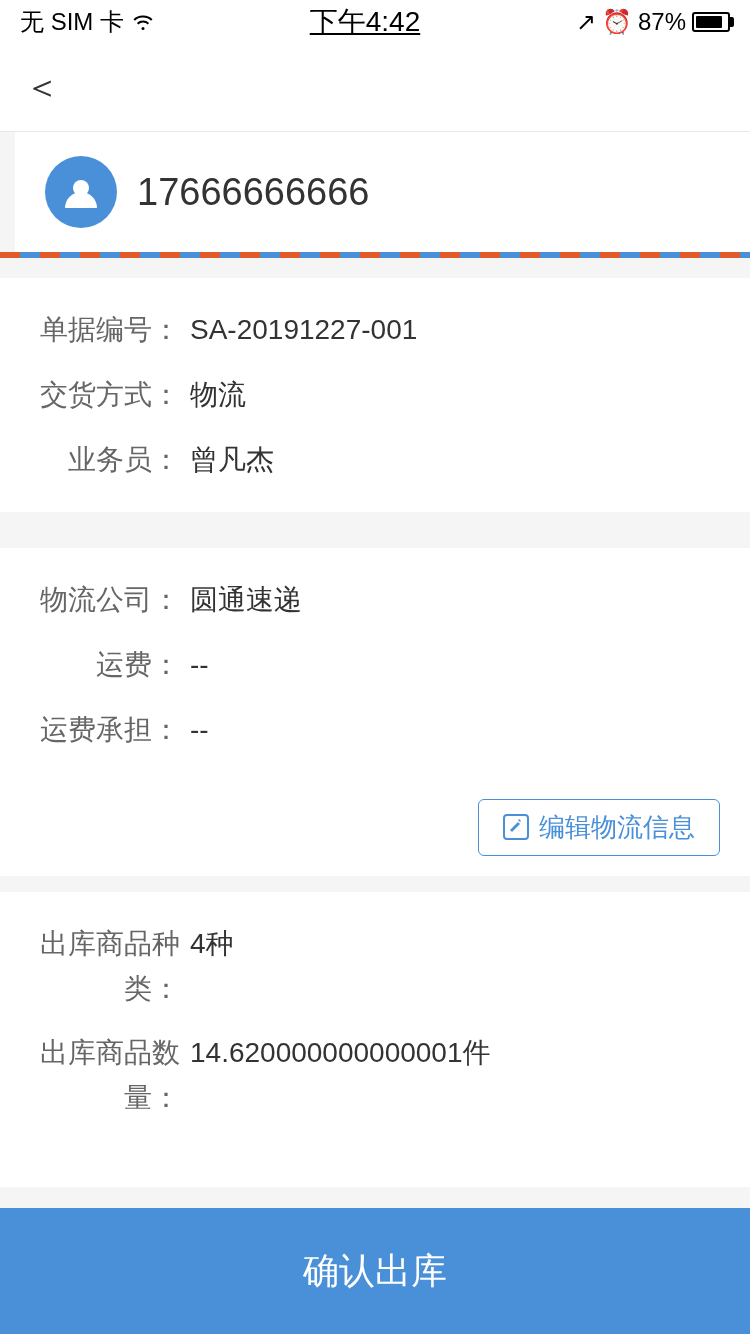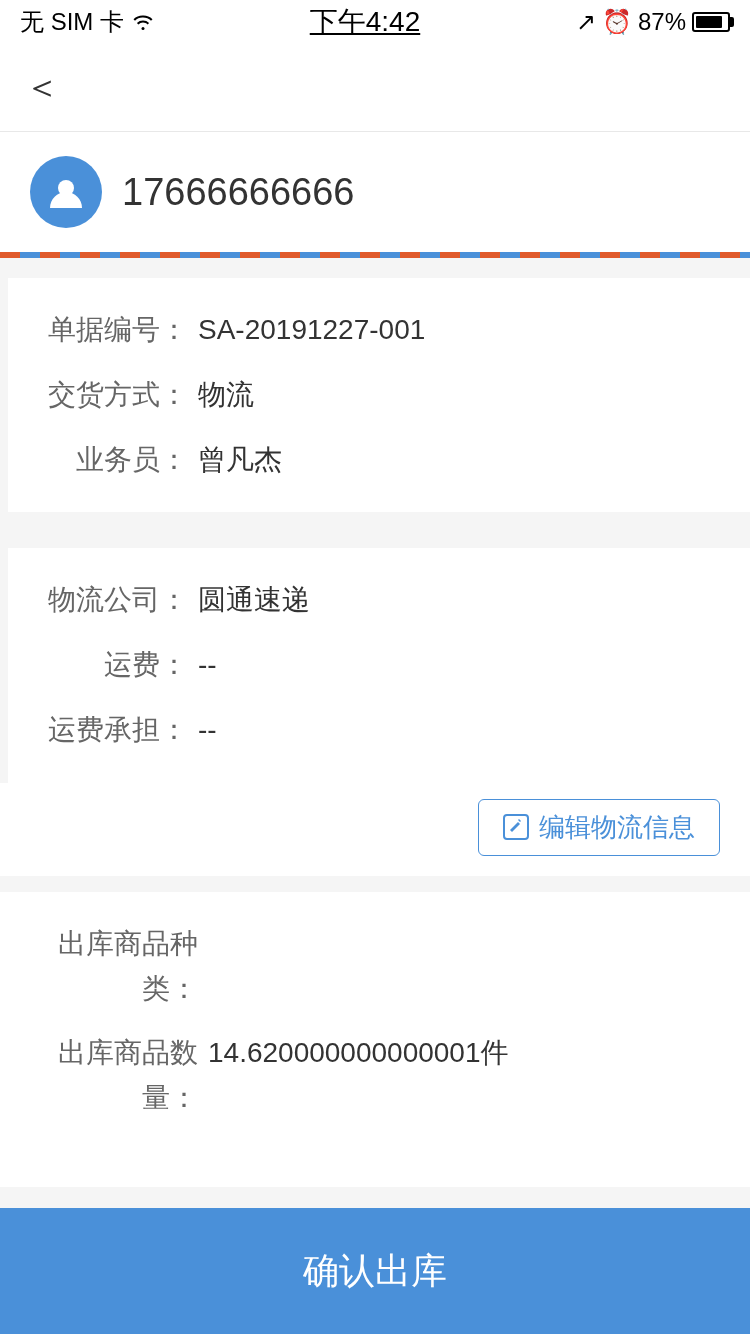--- a/index.html
+++ b/index.html
@@ -65,41 +65,42 @@
       );
     }
 
     
     .customer-header {
       background: #fff;
       padding: 24px 30px;
       display: flex;
       align-items: center;
       gap: 20px;
+      margin-left: 15px;
     }
     .customer-avatar {
       width: 72px;
       height: 72px;
       border-radius: 50%;
       background: #4a90d9;
       display: flex;
       align-items: center;
       justify-content: center;
       flex-shrink: 0;
     }
     .customer-phone {
       font-size: 38px;
       font-weight: 500;
       color: #333;
     }
 
     
     .section {
       background: #fff;
-      margin: 20px 0 0 8px;
+      margin: 20px 0 0 0;
       padding: 30px 30px;
     }
 
     .info-row {
       display: flex;
       align-items: flex-start;
       margin-bottom: 20px;
       line-height: 1.6;
     }
     .info-row:last-child { margin-bottom: 0; }
@@ -152,21 +153,21 @@
 
     
     .section-divider {
       height: 16px;
       background: #f5f5f5;
     }
 
     
     .goods-section {
       background: #fff;
-      padding: 30px 48px;
+      padding: 30px 30px;
     }
 
     
     .view-btn-row {
       display: flex;
       justify-content: flex-end;
       padding: 16px 30px 20px;
       background: #fff;
     }
 
@@ -298,20 +299,21 @@
     </svg>
     <span>编辑物流信息</span>
   </button>
 </div>
 
 <div class="section-divider"></div>
 
 <div class="goods-section">
   <div class="info-row">
     <span class="info-label">出库商品种类：</span>
+    <span class="info-value">4种</span>
   </div>
   <div class="info-row">
     <span class="info-label">出库商品数量：</span>
     <span class="info-value">14.620000000000001件</span>
   </div>
 </div>
 
 <div class="view-btn-row">
   
 </div>

